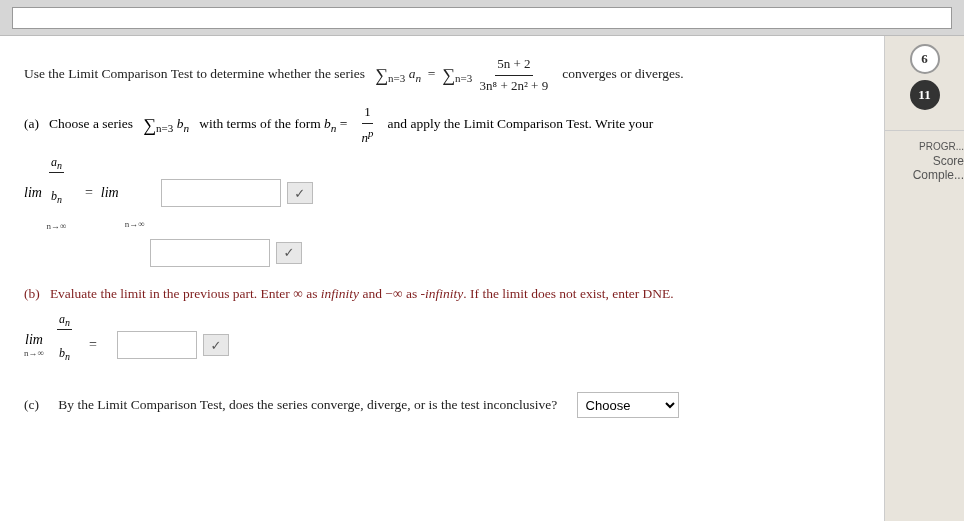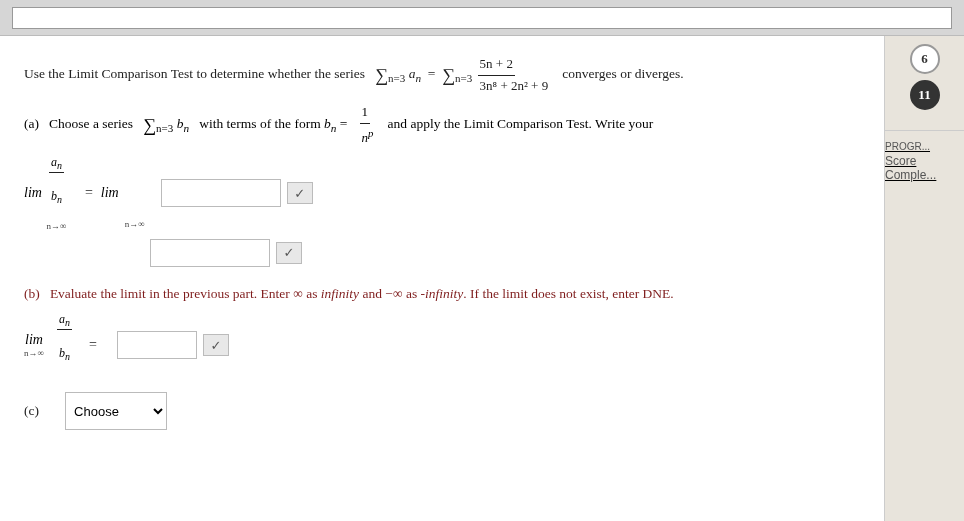--- a/index.html
+++ b/index.html
@@ -126,21 +126,21 @@
       font-size: 13.5px;
       color: #222;
       display: flex;
       align-items: center;
       gap: 8px;
       flex-wrap: wrap;
       line-height: 1.6;
     }
 
     .choose-dropdown {
-      height: 38px;
+      height: 26px;
       border: 1px solid #bbb;
       background: #fff;
       font-size: 13px;
       padding: 0 4px;
       cursor: pointer;
       outline: none;
       min-width: 80px;
     }
 
     .right-sidebar {
@@ -173,41 +173,40 @@
       background: #333;
       color: #fff;
       border-color: #333;
     }
 
     .progress-section {
       margin-top: 14px;
       padding-top: 10px;
       border-top: 1px solid #ccc;
       width: 100%;
-      text-align: left;
-      text-decoration: underline;
+      text-align: right;
     }
 
     .progress-label {
       font-size: 10px;
       color: #555;
       font-family: Arial, sans-serif;
       margin-bottom: 2px;
     }
 
     .progress-value {
       font-size: 12px;
       color: #555;
       font-family: Arial, sans-serif;
     }
 
     .math-frac-large {
       display: inline-flex;
       flex-direction: column;
-      align-items: flex-start;
+      align-items: center;
       vertical-align: middle;
       font-size: 13px;
       margin: 0 2px;
     }
 
     .math-frac-large .num {
       border-bottom: 1px solid #222;
       padding: 0 2px;
     }
 
@@ -332,20 +331,21 @@
           <div class="input-with-check">
             <input class="answer-input" type="text" style="width: 80px;">
             <button class="check-btn">✓</button>
           </div>
         </div>
       </div>
 
       <div class="part-c">
         <span>(c)</span>
         &nbsp;
+        <span>By the Limit Comparison Test, does the series converge, diverge, or is the test inconclusive?</span>
         &nbsp;
         <select class="choose-dropdown">
           <option>Choose</option>
           <option>Converges</option>
           <option>Diverges</option>
           <option>Inconclusive</option>
         </select>
       </div>
 
     </div>

